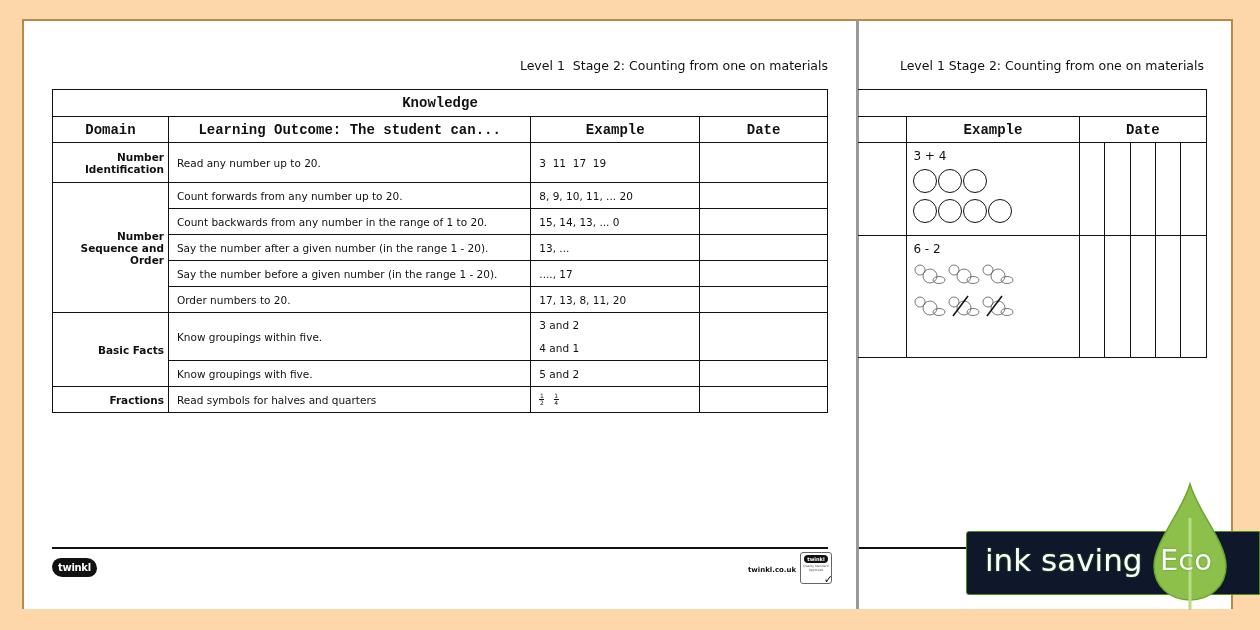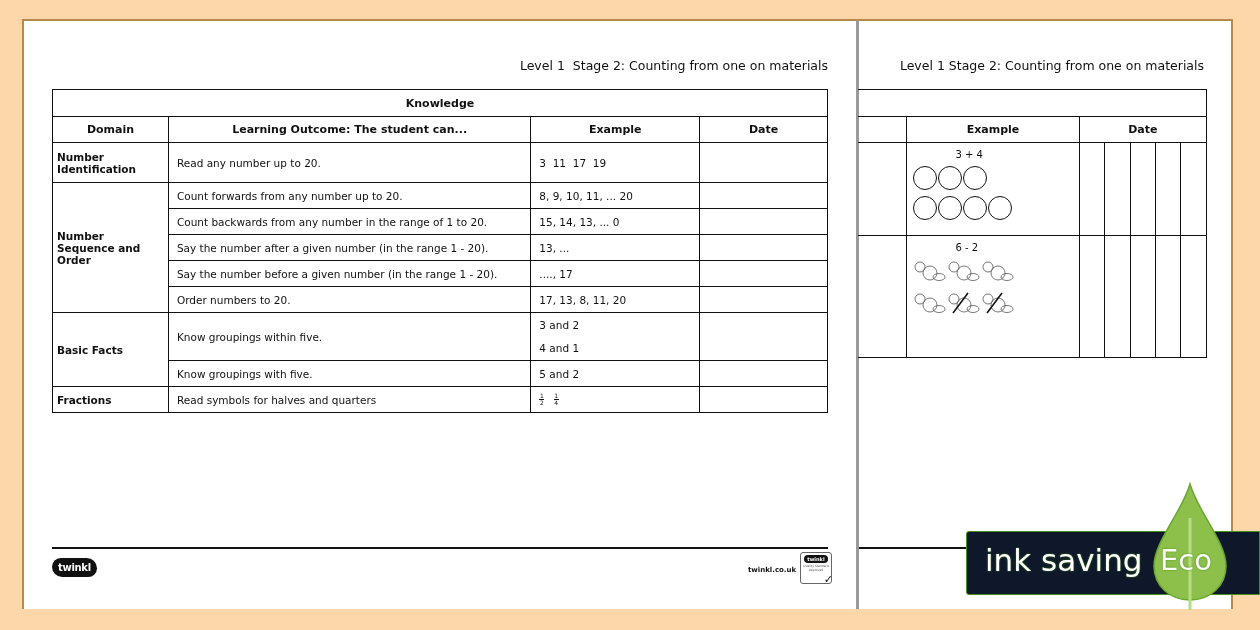--- a/index.html
+++ b/index.html
@@ -39,42 +39,42 @@
 
   table.sheet {
     position: absolute; border-collapse: collapse;
     font-size: 10.5px;
   }
   table.sheet td, table.sheet th {
     border: 1.5px solid #111;
     padding: 0 8px;
     vertical-align: middle;
   }
-  table.sheet th { font-weight: bold; text-align: center; font-size: 11px; }
+  table.sheet th { font-weight: bold; text-align: center; font-size: 14px; font-family: Liberation Mono, monospace; }
   .front-table { left: 28px; top: 68px; width: 776px; }
   .front-table .kn { height: 27px; font-size: 11.5px; }
   .front-table .hd th { height: 26px; }
-  .domain { font-weight: bold; text-align: left; padding: 0 4px !important; margin-left: 16px; }
+  .domain { font-weight: bold; text-align: right; padding: 0 4px !important; margin-left: 16px; }
   .r-tall { height: 40px; }
   .r-std { height: 26px; }
   .r-bf1 { height: 48px; }
   .ex-stack div { line-height: 23px; }
 
   .frac { display: inline-flex; flex-direction: column; align-items: center;
     font-size: 6px; line-height: 6px; vertical-align: middle; margin-right: 6px; }
   .frac .bar { width: 5px; height: 1px; background: #111; }
 
   .back-table { left: -2px; top: 68px; width: 350px; }
   .back-table .kn { height: 27px; }
   .back-table .hd th { height: 26px; }
   .back-table .ex-col { width: 169px; }
   .back-table .blank-col { width: 49px; border-left: none; }
   .back-table .date-sub { width: 25px; padding: 0; }
   .ex-cell { vertical-align: top !important; padding: 6px 6px !important; }
-  .ex-label { font-size: 10px; margin-left: 42px; }
+  .ex-label { font-size: 12px; }
   .circles { display: flex; gap: 1px; margin-top: 6px; }
   .circle { width: 24px; height: 24px; border: 1.5px solid #111; border-radius: 50%; }
   .row-circles { height: 93px; }
   .row-ducks { height: 122px; padding-left: 8px; }
 
   .footer-line {
     position: absolute; left: 28px; width: 776px; top: 526px; height: 2px; background: #111;
   }
   .back-footer-line {
     position: absolute; left: 0; width: 110px; top: 526px; height: 2px; background: #111;

